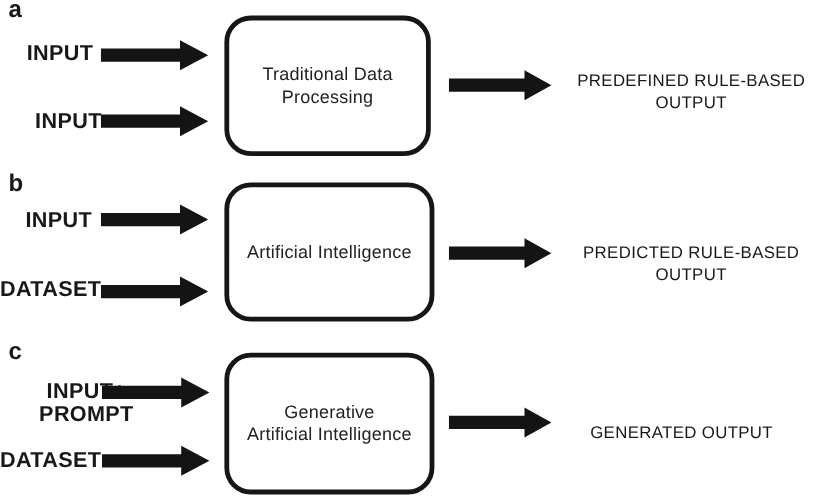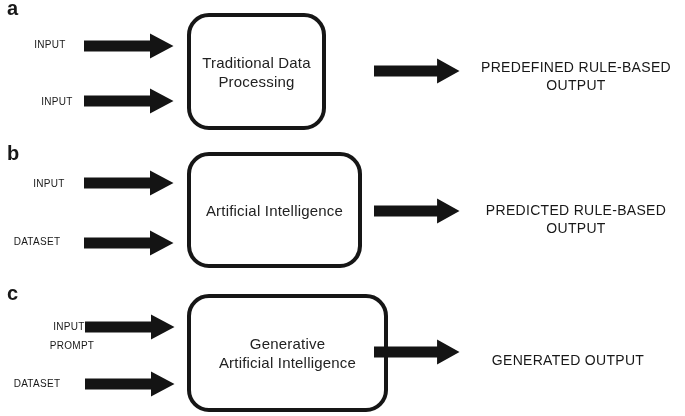--- a/index.html
+++ b/index.html
@@ -3,22 +3,22 @@
 <meta charset="utf-8">
 <style>
   html,body { margin:0; padding:0; background:#ffffff; }
   .figure {
     position:relative; width:685px; height:416px; background:#ffffff;
     color:#181818; font-family:"Liberation Sans", sans-serif; overflow:hidden;
   }
   .abs { position:absolute; }
   .plabel { font-weight:bold; font-size:20px; line-height:20px; }
   .ilabel {
-    font-size:10px; line-height:19px; text-align:center;
-    letter-spacing:0.3px; white-space:pre-line;
+    font-size:18px; line-height:19px; text-align:center;
+    letter-spacing:0.3px; white-space:pre-line;font-weight:bold;
   }
   .pbox {
     border:4px solid #161616; border-radius:22px; background:#ffffff;
     display:flex; align-items:center; justify-content:center; box-sizing:border-box;
   }
   .pbox-text {
     font-size:15px; line-height:19px; text-align:center;
     letter-spacing:0.2px; white-space:pre-line; color:#222222;
   }
   .olabel {
@@ -38,21 +38,21 @@
     <div class="abs ilabel" style="left:10px; top:35px; width:80px;">INPUT</div>
     <svg class="abs arrow" style="left:84px; top:33px;" width="90" height="26" viewBox="0 0 90 26" preserveAspectRatio="none">
       <polygon fill="currentColor" points="0,7.5 66,7.5 66,0.5 89.5,13 66,25.5 66,18.5 0,18.5"></polygon>
     </svg>
 
     <div class="abs ilabel" style="left:17px; top:92px; width:80px;">INPUT</div>
     <svg class="abs arrow" style="left:84px; top:88px;" width="90" height="26" viewBox="0 0 90 26" preserveAspectRatio="none">
       <polygon fill="currentColor" points="0,7.5 66,7.5 66,0.5 89.5,13 66,25.5 66,18.5 0,18.5"></polygon>
     </svg>
 
-    <div class="abs pbox" style="left:187px; top:13px; width:139px; height:117px;">
+    <div class="abs pbox" style="left:187px; top:13px; width:172px; height:117px;">
       <div class="pbox-text">Traditional Data
 Processing</div>
     </div>
 
     <svg class="abs arrow" style="left:374px; top:58px;" width="86" height="26" viewBox="0 0 90 26" preserveAspectRatio="none">
       <polygon fill="currentColor" points="0,7.5 66,7.5 66,0.5 89.5,13 66,25.5 66,18.5 0,18.5"></polygon>
     </svg>
 
     <div class="abs olabel" style="left:463px; top:58px; width:226px;">PREDEFINED RULE-BASED
 OUTPUT</div>
@@ -90,21 +90,21 @@
 PROMPT</div>
     <svg class="abs arrow" style="left:85px; top:314px;" width="90" height="26" viewBox="0 0 90 26" preserveAspectRatio="none">
       <polygon fill="currentColor" points="0,7.5 66,7.5 66,0.5 89.5,13 66,25.5 66,18.5 0,18.5"></polygon>
     </svg>
 
     <div class="abs ilabel" style="left:0px; top:374px; width:74px;">DATASET</div>
     <svg class="abs arrow" style="left:85px; top:371px;" width="90" height="26" viewBox="0 0 90 26" preserveAspectRatio="none">
       <polygon fill="currentColor" points="0,7.5 66,7.5 66,0.5 89.5,13 66,25.5 66,18.5 0,18.5"></polygon>
     </svg>
 
-    <div class="abs pbox" style="left:187px; top:294px; width:201px; height:118px;">
+    <div class="abs pbox" style="left:187px; top:294px; width:175px; height:118px;">
       <div class="pbox-text">Generative
 Artificial Intelligence</div>
     </div>
 
     <svg class="abs arrow" style="left:374px; top:339px;" width="86" height="26" viewBox="0 0 90 26" preserveAspectRatio="none">
       <polygon fill="currentColor" points="0,7.5 66,7.5 66,0.5 89.5,13 66,25.5 66,18.5 0,18.5"></polygon>
     </svg>
 
     <div class="abs olabel" style="left:455px; top:340px; width:226px;margin-top:11px;">GENERATED OUTPUT</div>
   </div>

